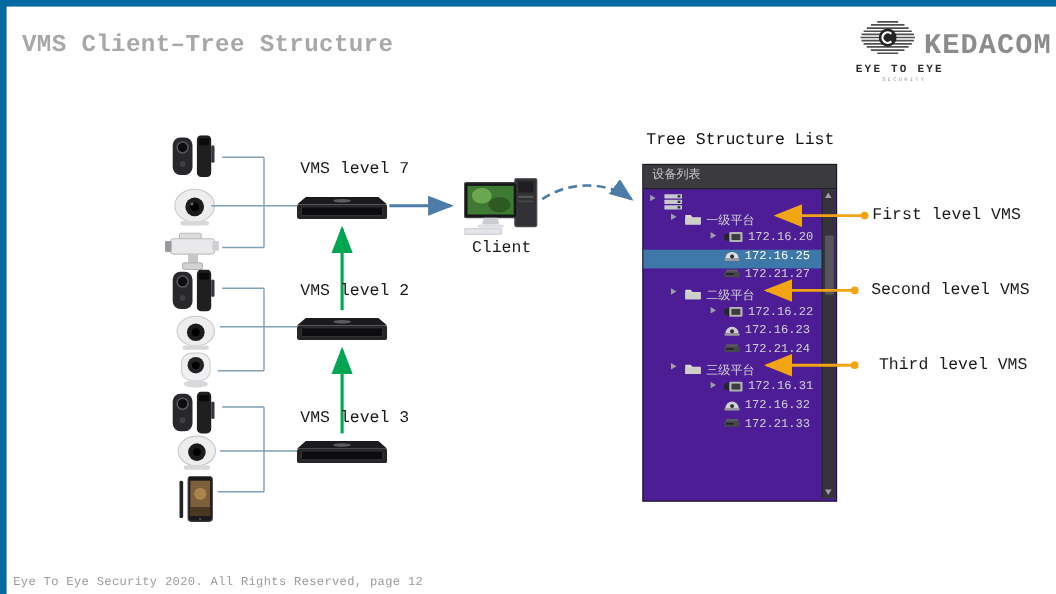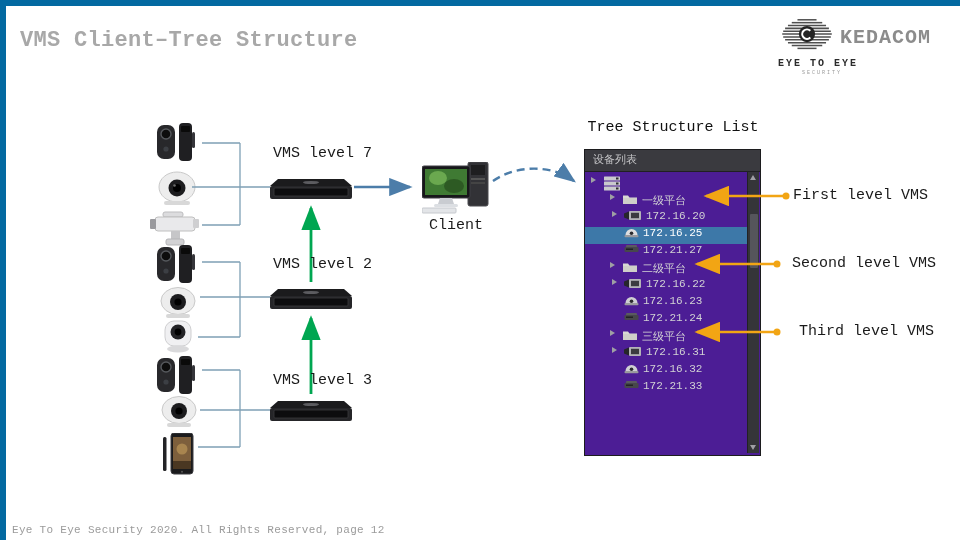--- a/index.html
+++ b/index.html
@@ -5,21 +5,21 @@
   html,body{margin:0;padding:0;background:#fff;}
   body{font-family:"Liberation Sans",sans-serif;}
   .slide{position:relative;width:958px;height:538px;background:#ffffff;border:6px solid #0369a1;overflow:hidden;font-family:Liberation Mono, monospace;}
 
   .title{position:absolute;left:14px;top:22px;font-size:22px;font-weight:bold;color:#a8a8a8;letter-spacing:.3px;}
   .footer{position:absolute;left:6px;top:518px;font-size:11px;color:#9b9b9b;letter-spacing:.3px;}
 
   
   .logo{position:absolute;left:770px;top:6px;width:182px;height:62px;}
   .logo .eye{position:absolute;left:4px;top:4px;}
-  .logo .brand{position:absolute;left:64px;top:14px;font-size:20px;font-weight:800;color:#8c8c8c;letter-spacing:1px;}
+  .logo .brand{position:absolute;left:64px;top:14px;font-size:26px;font-weight:800;color:#8c8c8c;letter-spacing:1px;}
   .logo .tagline{position:absolute;left:2px;top:46px;font-size:10px;font-weight:bold;color:#2b2b2b;letter-spacing:2px;}
   .logo .subtag{position:absolute;left:26px;top:58px;font-size:5px;color:#9a9a9a;letter-spacing:2px;}
 
   
   .lbl{position:absolute;font-size:15px;color:#1a1a1a;z-index:6;}
   .lbl-vms1{left:267px;top:139px;}
   .lbl-vms2{left:267px;top:250px;}
   .lbl-vms3{left:267px;top:366px;}
   .lbl-client{left:412px;top:211px;width:76px;text-align:center;}
   .tree-caption{position:absolute;left:578px;top:113px;width:178px;text-align:center;font-size:15px;color:#111;z-index:6;}
@@ -30,21 +30,21 @@
 
   .device{position:absolute;z-index:2;}
   .connectors{position:absolute;left:0;top:0;z-index:5;pointer-events:none;}
 
   
   .tree-panel{position:absolute;left:578px;top:143px;width:177px;height:307px;background:#4c1d95;border:1px solid #1c1c1e;box-sizing:border-box;z-index:1;}
   .tree-header{height:21px;line-height:21px;background:#3a3a3f;border-bottom:1px solid #202023;color:#c4c4c6;font-size:11px;padding-left:8px;}
   .tree-body{padding-top:4px;}
   .trow{display:flex;align-items:flex-start;height:17px;gap:4px;color:#d2d2d4;font-size:11px;cursor:default;box-sizing:border-box;width:164px;}
   .trow.sel{background:#3d78a8;color:#ffffff;}
-  .ind0{padding-left:5px;} .ind1{padding-left:24px;} .ind2{padding-left:26px;}
+  .ind0{padding-left:5px;} .ind1{padding-left:24px;} .ind2{padding-left:60px;}
   .exp{width:9px;height:9px;position:relative;flex:none;}
   .exp.on::before{content:"";position:absolute;left:1px;top:1px;border-left:5px solid #9fa0a4;border-top:3.5px solid transparent;border-bottom:3.5px solid transparent;}
   .ticon{flex:none;}
   .tlabel{white-space:nowrap;}
 
   
   .sb{position:absolute;right:1px;top:22px;bottom:2px;width:11px;background:#353539;border-left:1px solid #222225;}
   .sb-up,.sb-down{position:absolute;left:0;width:11px;height:11px;}
   .sb-up{top:0;} .sb-down{bottom:0;}
   .sb-up::before{content:"";position:absolute;left:2px;top:3px;border-bottom:5px solid #a0a0a5;border-left:3.5px solid transparent;border-right:3.5px solid transparent;}

